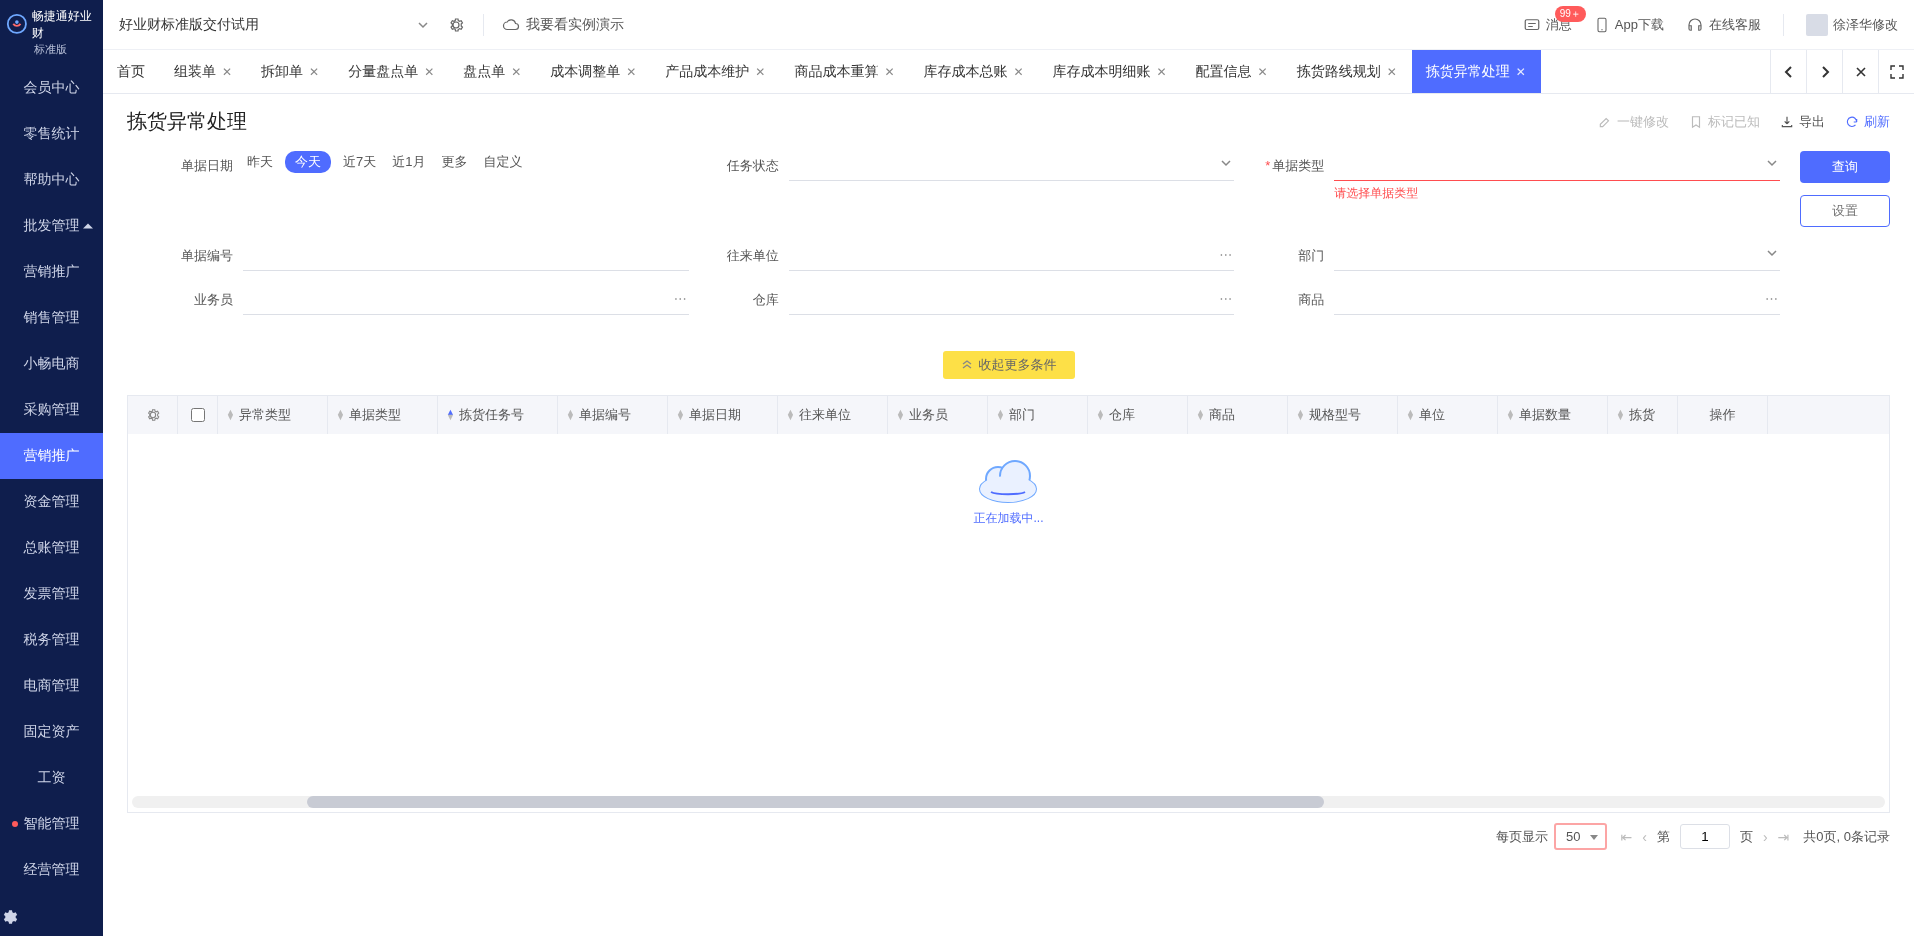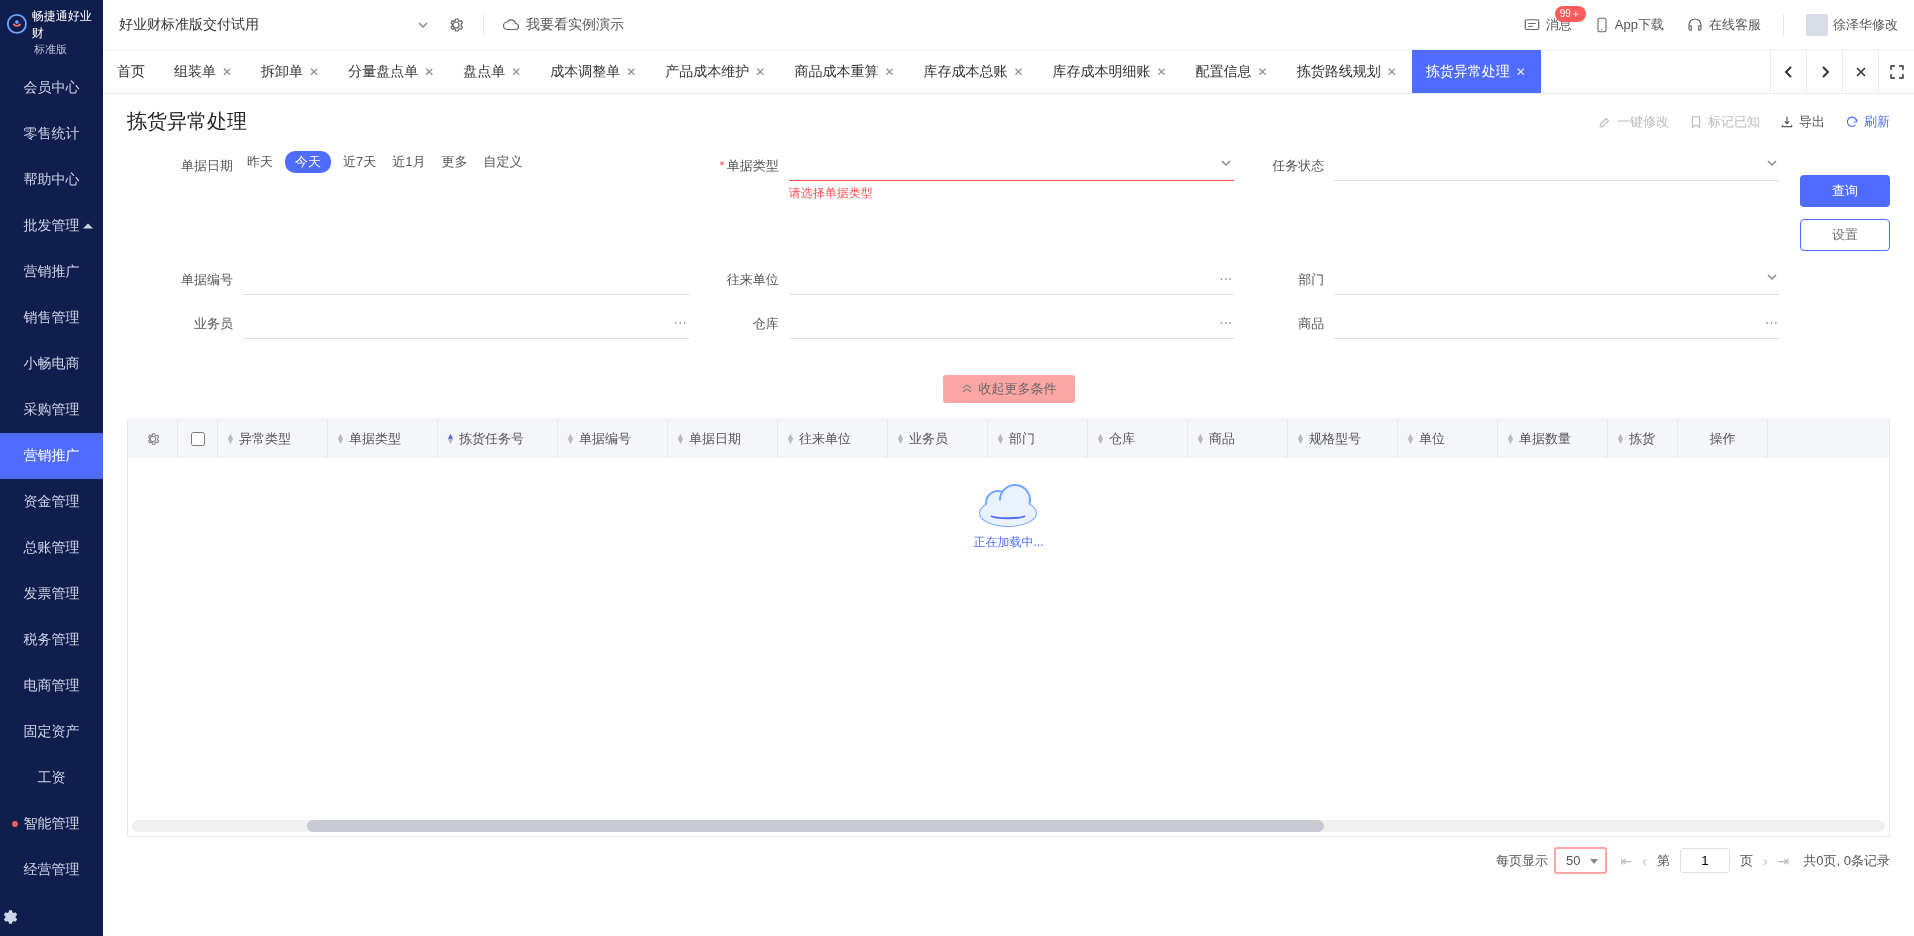--- a/index.html
+++ b/index.html
@@ -46,24 +46,24 @@
 .filter-body { flex: 1; min-width: 0; }
 .date-shortcuts { display: flex; gap: 8px; align-items: center; flex-wrap: wrap; }
 .ds-item { font-size: 13px; color: #555; cursor: pointer; padding: 2px 4px; }
 .ds-item.active { background: #4f6cff; color: #fff; border-radius: 10px; padding: 2px 10px; }
 .date-range { font-size: 12px; color: #777; margin-top: 4px; }
 .input-line { position: relative; border-bottom: 1px solid #dcdfe6; height: 30px; display: flex; align-items: center; }
 .input-line.error { border-bottom-color: #ff4d4f; }
 .input-line .suffix { position: absolute; right: 2px; top: 6px; color: #888; cursor: pointer; }
 .err-msg { color: #ff4d4f; font-size: 12px; margin-top: 4px; }
 .action-col { width: 90px; display: flex; flex-direction: column; gap: 12px; align-items: stretch; }
-.btn-primary { background: #4f6cff; color: #fff; border: none; border-radius: 4px; padding: 7px 0; font-size: 13px; cursor: pointer; text-align: center; margin-top: 24px; }
+.btn-primary { background: #4f6cff; color: #fff; border: none; border-radius: 4px; padding: 7px 0; font-size: 13px; cursor: pointer; text-align: center; }
 .btn-outline { background: #fff; color: #737373; border: 1px solid #4f6cff; border-radius: 4px; padding: 6px 0; font-size: 13px; cursor: pointer; text-align: center; }
 .collapse-bar { text-align: center; padding: 8px 0; }
-.collapse-pill { display: inline-flex; align-items: center; gap: 6px; background: #fca5a5; color: #666; font-size: 13px; padding: 5px 18px; border-radius: 3px; cursor: pointer; }
+.collapse-pill { display: inline-flex; align-items: center; gap: 6px; background: #fde047; color: #666; font-size: 13px; padding: 5px 18px; border-radius: 3px; cursor: pointer; }
 .table-wrap { margin: 8px 24px 0; border: 1px solid #e6e9f0; position: relative; height: 418px; display: flex; flex-direction: column; }
 .thead { display: flex; background: #f5f6fa; height: 38px; align-items: center; overflow: hidden; }
 .th { border-right: 1px solid #e6e9f0; height: 100%; display: flex; align-items: center; padding: 0 8px; gap: 4px; font-size: 13px; color: #555; flex-shrink: 0; }
 .th.center { justify-content: center; }
 .sort-icons { display: flex; flex-direction: column; line-height: 5px; font-size: 9px; color: #bbb; }
 .sort-icons .up.active, .sort-icons .down.active { color: #4f6cff; }
 .tbody { flex: 1; position: relative; display: flex; align-items: flex-start; justify-content: center; padding-top: 20px; }
 .loading { display: flex; flex-direction: column; align-items: center; gap: 6px; color: #4f6cff; font-size: 12px; }
 .cloud { width: 70px; height: 50px; position: relative; }
 .hscroll { height: 12px; background: #f0f0f0; margin: 4px 4px; position: relative; border-radius: 6px; }
@@ -287,42 +287,42 @@
                 <span class="ds-item">昨天</span>
                 <span class="ds-item active">今天</span>
                 <span class="ds-item">近7天</span>
                 <span class="ds-item">近1月</span>
                 <span class="ds-item">更多</span>
                 <span class="ds-item">自定义</span>
               </div>
           </div>
         </div>
         <div class="filter-cell">
+          <div class="filter-label">任务状态</div>
+          <div class="filter-body">
+            <div class="input-line">
+              <span class="suffix">
+                  <svg width="12" height="12" viewBox="0 0 12 12">
+                    <path d="M2 4l4 4 4-4" stroke="#888" stroke-width="1.5" fill="none"></path>
+                  </svg>
+                </span>
+            </div>
+          </div>
+        </div>
+        <div class="filter-cell">
           <div class="filter-label"><span class="req">*</span><span>单据类型</span></div>
           <div class="filter-body">
             <div class="input-line error">
               <span class="suffix">
                   <svg width="12" height="12" viewBox="0 0 12 12">
                     <path d="M2 4l4 4 4-4" stroke="#888" stroke-width="1.5" fill="none"></path>
                   </svg>
                 </span>
             </div>
             <div class="err-msg">请选择单据类型</div>
-          </div>
-        </div>
-        <div class="filter-cell">
-          <div class="filter-label">任务状态</div>
-          <div class="filter-body">
-            <div class="input-line">
-              <span class="suffix">
-                  <svg width="12" height="12" viewBox="0 0 12 12">
-                    <path d="M2 4l4 4 4-4" stroke="#888" stroke-width="1.5" fill="none"></path>
-                  </svg>
-                </span>
-            </div>
           </div>
         </div>
         <div class="action-col">
           <button class="btn-primary">查询</button>
           <button class="btn-outline">设置</button>
         </div>
       </div>
       <div class="filter-row">
         <div class="filter-cell">
           <div class="filter-label">单据编号</div>

